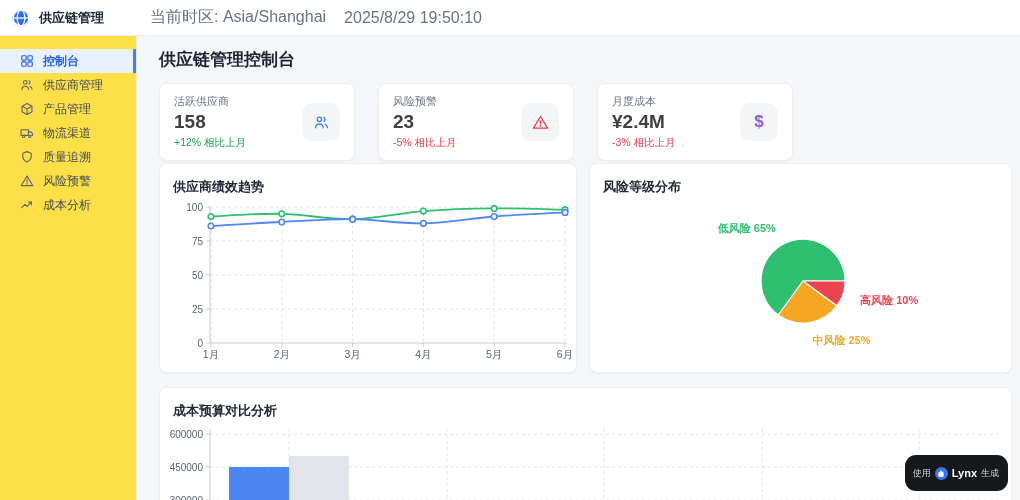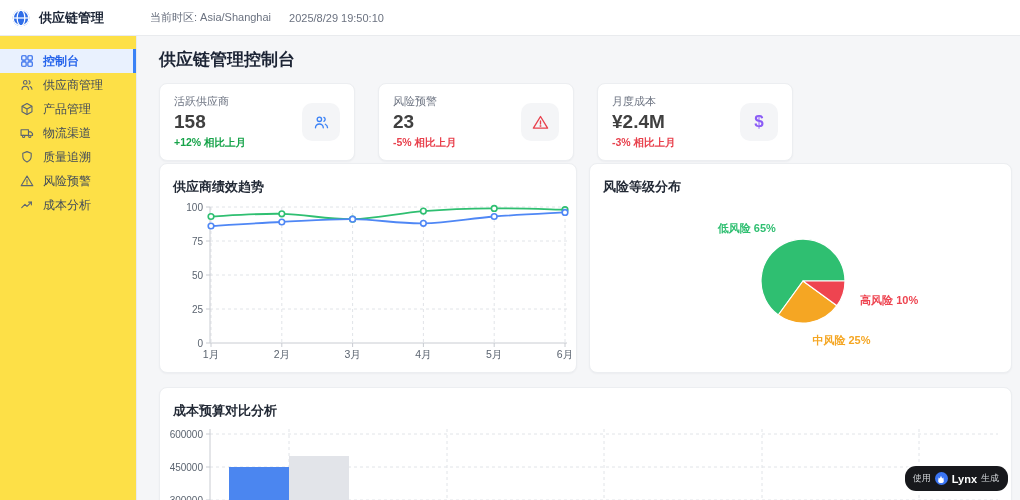--- a/index.html
+++ b/index.html
@@ -9,21 +9,21 @@
     background: #f5f6f8; color: #1f2633; position: relative;
   }
   
   .topbar {
     position: absolute; left: 0; top: 0; width: 1020px; height: 36px;
     background: #fff; border-bottom: 1px solid #e9ebee;
     display: flex; z-index: 5;
   }
   .brand { display: flex; align-items: center; gap: 8px; padding-left: 11px; width: 137px; }
   .brand-title { font-size: 13px; font-weight: bold; color: #1b2435; white-space: nowrap; }
-  .tz-wrap { display: flex; align-items: center; gap: 18px; padding-left: 13px; font-size: 11px; color: #6b7280; }
+  .tz-wrap { display: flex; align-items: center; gap: 18px; padding-left: 13px; font-size: 16px; color: #6b7280; }
   
   .sidebar {
     position: absolute; left: 0; top: 36px; width: 137px; height: 464px;
     background: #fde047; border-right: 1px solid #e9ebee; padding-top: 13px; z-index: 4;
   }
   .side-item {
     position: relative; height: 24px; display: flex; align-items: center; gap: 9px;
     padding-left: 20px; font-size: 12px; color: #414a59; cursor: pointer;
   }
   .side-item .ic { width: 14px; height: 14px; color: #5b6473; display: inline-flex; }
@@ -38,40 +38,40 @@
   .page-title { font-size: 17px; font-weight: bold; color: #1b2334; margin-bottom: 12px; }
   
   .stats { display: grid; grid-template-columns: repeat(4, 1fr); gap: 23px; height: 68px; }
   .card {
     background: #fff; border: 1px solid #eceef1; border-radius: 8px;
     box-shadow: 0 1px 2px rgba(16,24,40,.04);
   }
   .stat-card { display: flex; align-items: center; justify-content: space-between; padding: 10px 14px; }
   .stat-label { font-size: 11px; color: #6b7280; }
   .stat-value { font-size: 19px; font-weight: bold; color: #404040; margin: 2px 0 3px; }
-  .stat-delta { font-size: 10.5px; font-weight: bold; }
+  .stat-delta { font-size: 10.5px; font-weight: normal; }
   .stat-delta.up { color: #17a34a; }
   .stat-delta.down { color: #e8414d; }
   .stat-icon-box {
     width: 38px; height: 38px; border-radius: 10px; background: #f4f5f7;
     display: flex; align-items: center; justify-content: center; flex: none;
   }
   .stat-icon-box .ic { width: 17px; height: 17px; display: inline-flex; }
   .stat-icon-box .dollar { font-size: 17px; font-weight: bold; }
   
   .charts-row { display: grid; grid-template-columns: 418px 423px; gap: 12px; margin-top: 12px; height: 210px; }
   .chart-card { position: relative; }
   .chart-title { position: absolute; left: 13px; top: 14px; font-size: 13px; font-weight: bold; color: #232a36; }
   .chart-card svg.plot { position: absolute; left: 0; top: 0; }
   
   .bar-card { position: relative; margin-top: 14px; height: 150px; }
   
   .lynx-badge {
     position: absolute; right: 12px; bottom: 9px; z-index: 9;
-    background: #17181c; color: #fff; border-radius: 11px; height: 25px;
+    background: #17181c; color: #fff; border-radius: 11px; height: 36px;
     display: flex; align-items: center; gap: 4px; padding: 0 9px 0 8px;
     box-shadow: 0 0 0 2px rgba(255,255,255,.85); cursor: pointer;
   }
   .lynx-badge .small { font-size: 9px; color: #d3d6da; }
   .lynx-badge .brand-name { font-size: 11px; font-weight: bold; text-align: right; }
   .lynx-logo { width: 13px; height: 13px; border-radius: 50%; background: #3a74f2;
     display: flex; align-items: center; justify-content: center; }
   .lynx-logo svg { width: 8px; height: 8px; }
   text { font-family: "Liberation Sans", "DejaVu Sans", sans-serif; }
 </style>

